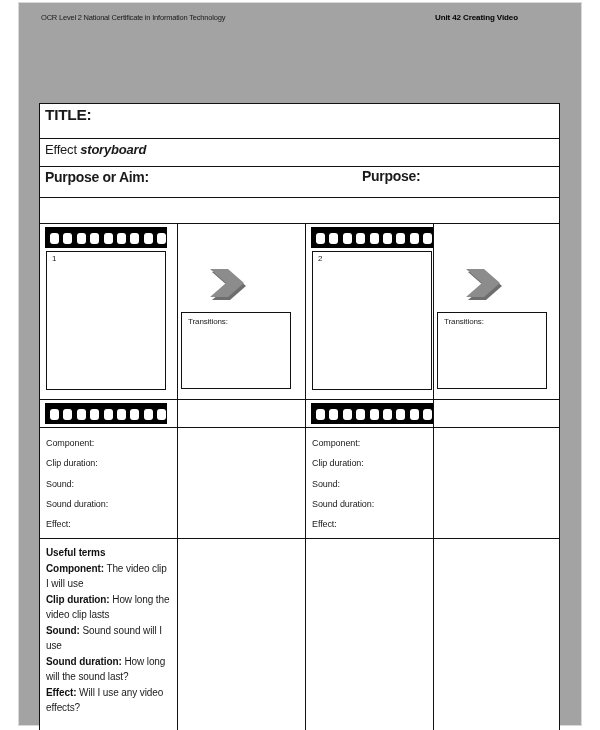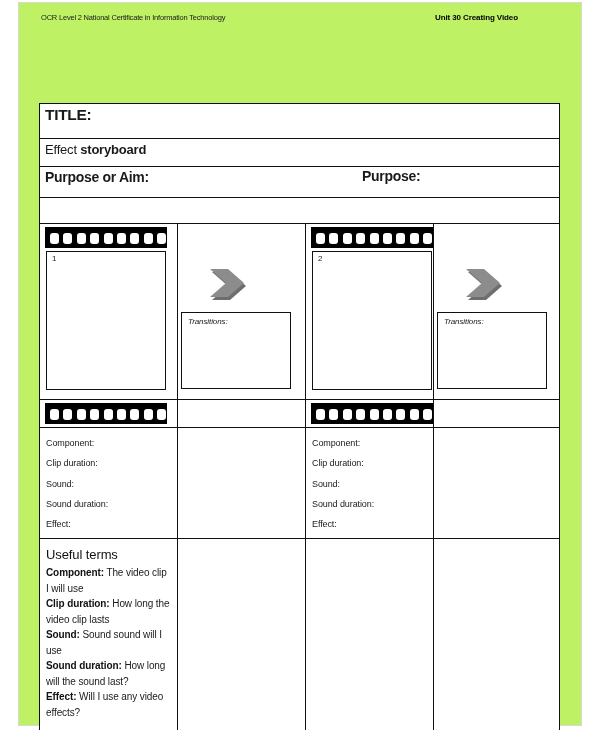--- a/index.html
+++ b/index.html
@@ -18,21 +18,21 @@
 
   
   .page {
     position: absolute;
     left: 18px;
     top: 2px;
     width: 564px;
     height: 724px;
     box-sizing: border-box;
     border: 1px solid #d8d8d8;
-    background: #bef264;
+    background: #a3a3a3;
   }
 
   
   .doc-header {
     position: absolute;
     left: 0;
     top: 10px;
     width: 100%;
     height: 16px;
   }
@@ -95,21 +95,21 @@
     font-size: 15.5px;
     font-weight: bold;
     letter-spacing: -0.3px;
     line-height: 1.05;
   }
   .t-sub {
     font-size: 13px;
     line-height: 1.05;
     letter-spacing: -0.2px;
   }
-  .t-sub b { font-weight: bold; }
+  .t-sub b { font-weight: bold; font-style: italic; }
   .t-aim {
     font-size: 14px;
     font-weight: bold;
     letter-spacing: -0.3px;
     line-height: 1.05;
   }
   .t-aud {
     position: absolute;
     left: 322px;
     top: 1px;
@@ -188,21 +188,20 @@
   }
   .trans-box {
     position: absolute;
     left: 3px;
     top: 88px;
     width: 110px;
     height: 77px;
     box-sizing: border-box;
     border: 1.4px solid #111;
     background: #fff;
-    font-style: italic;
   }
   .trans-label {
     position: absolute;
     left: 6px;
     top: 4px;
     font-size: 8px;
     color: #1a1a1a;
     letter-spacing: -0.1px;
   }
 
@@ -218,22 +217,22 @@
     letter-spacing: -0.1px;
   }
   .cell-empty { height: 100px; }
 
   
   .cell-terms {
     height: 200px;
     padding: 6px 5px 4px 6px !important;
   }
   .cell-terms .hd {
-    font-size: 13px;
-    font-weight: normal;
+    font-size: 10px;
+    font-weight: bold;
     line-height: 1.55;
     letter-spacing: -0.1px;
     color: #111;
   }
   .cell-terms .ln {
     font-size: 10px;
     line-height: 1.55;
     letter-spacing: -0.1px;
     color: #1a1a1a;
   }
@@ -242,21 +241,21 @@
     color: #111;
   }
 </style>
 </head>
 <body>
 
 <div class="page">
 
   <div class="doc-header">
     <div class="left">OCR Level 2 National Certificate in Information Technology</div>
-    <div class="right">Unit 30 Creating Video</div>
+    <div class="right">Unit 42 Creating Video</div>
   </div>
 
   <table class="sb-table">
 
     <colgroup>
       <col style="width:138px">
       <col style="width:128px">
       <col style="width:128px">
       <col style="width:126px">
     </colgroup>

